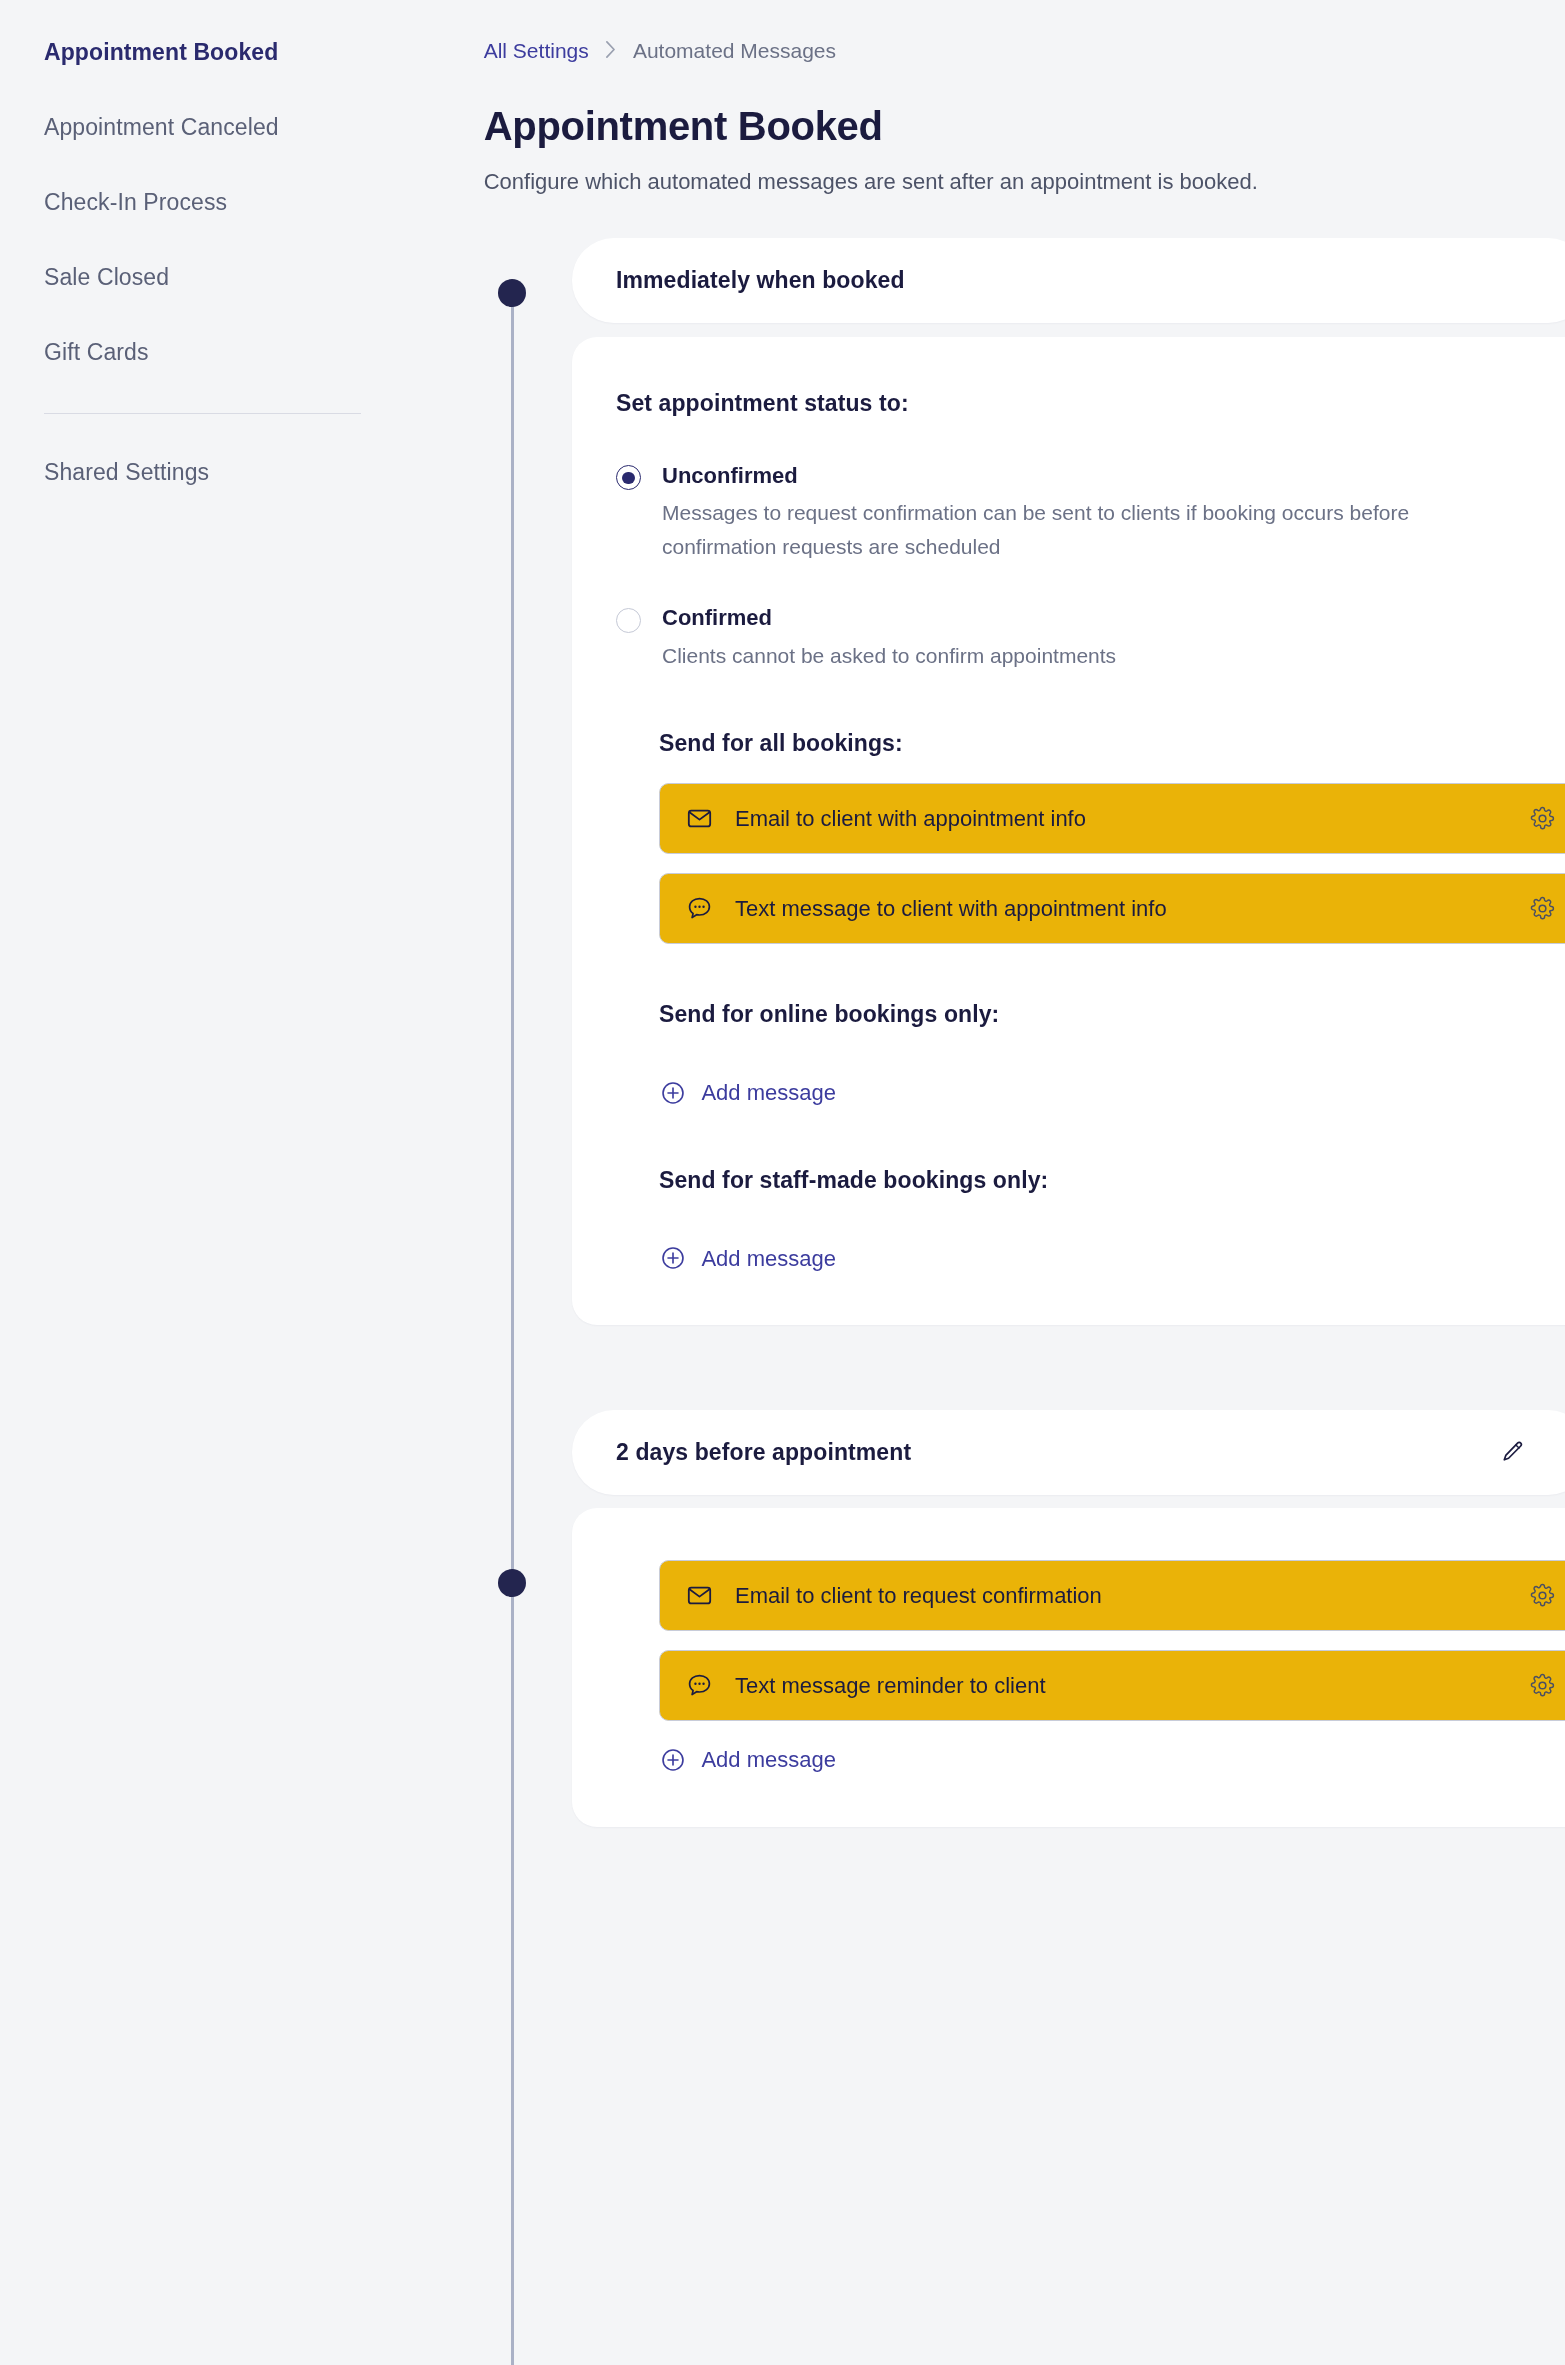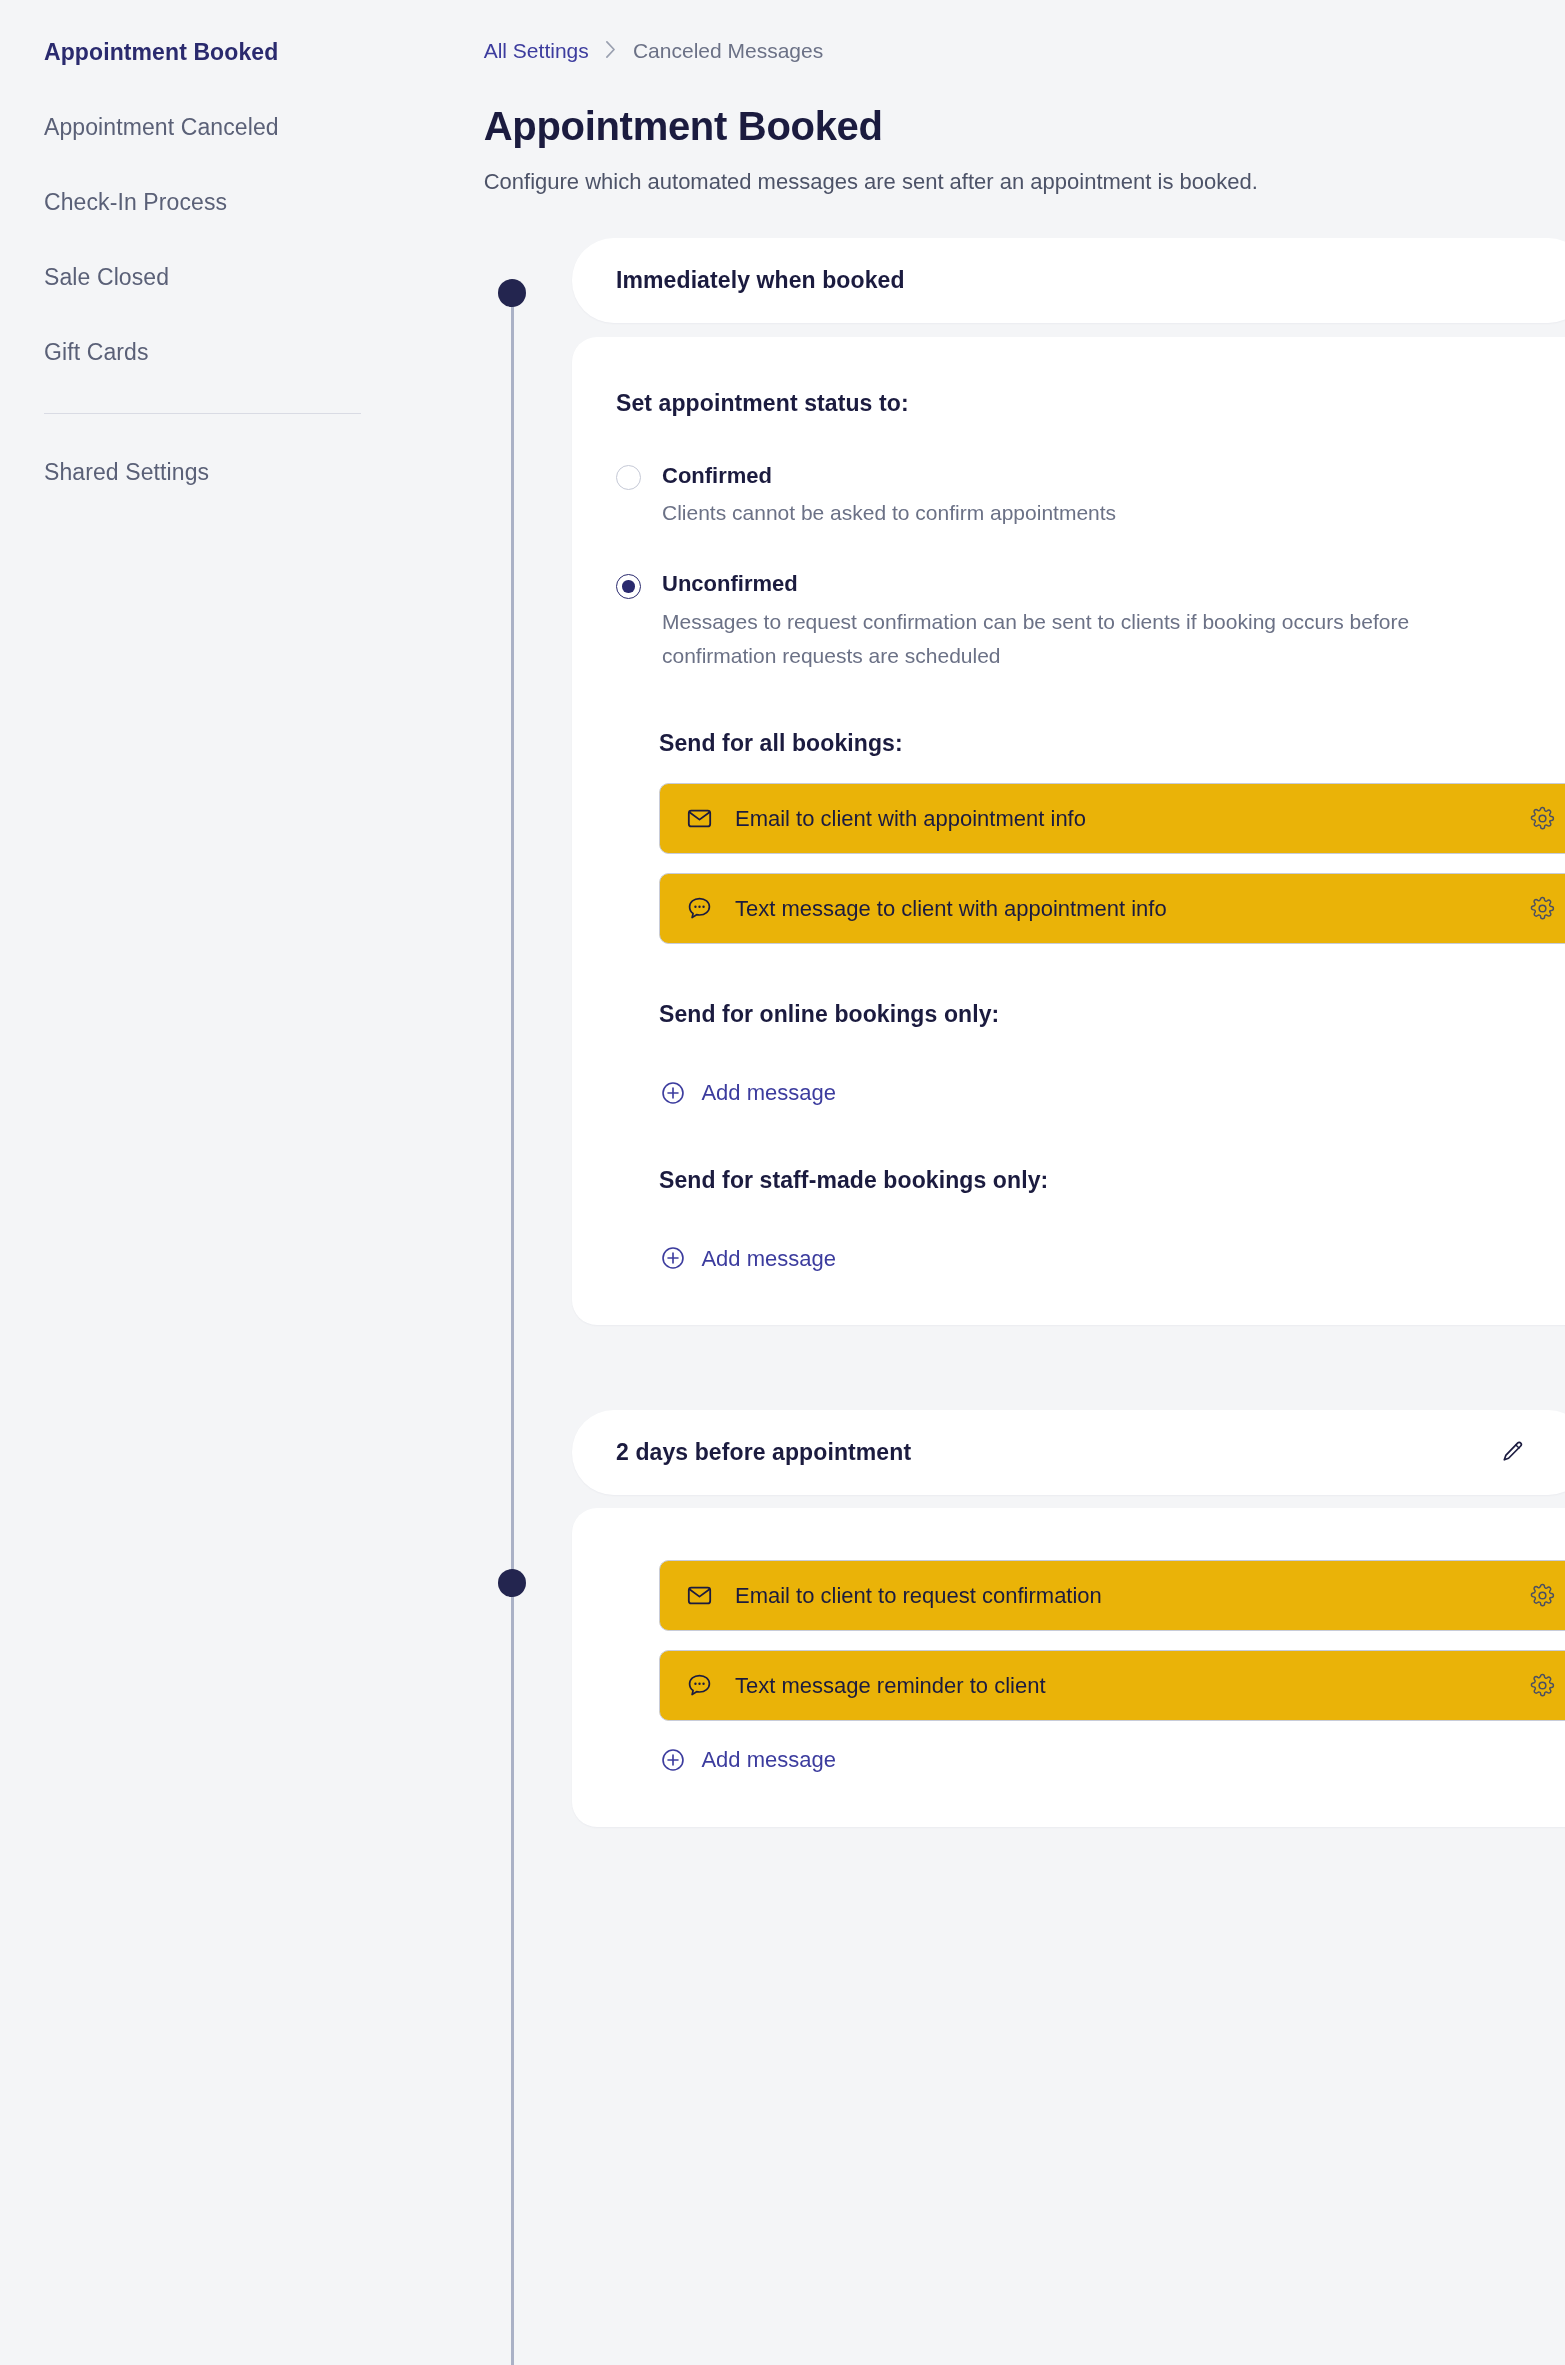--- a/index.html
+++ b/index.html
@@ -293,21 +293,21 @@
 
   <main class="main">
 
     <div class="breadcrumb">
       <span class="crumb-link">All Settings</span>
       <span class="crumb-sep">
         <svg width="13.4" height="21" viewBox="0 0 14 22" fill="none" aria-hidden="true">
           <path d="M3 3 L10.5 11 L3 19" stroke="#9aa0b0" stroke-width="1.8" stroke-linecap="round" stroke-linejoin="round"></path>
         </svg>
       </span>
-      <span class="crumb-current">Canceled Messages</span>
+      <span class="crumb-current">Automated Messages</span>
     </div>
 
     <h1 class="page-title">Appointment Booked</h1>
     <p class="page-sub">Configure which automated messages are sent after an appointment is booked.</p>
 
     <div class="timeline-wrap">
       <div class="timeline-rail"></div>
       <div class="node node-1"></div>
       <div class="node node-2"></div>
 
@@ -315,34 +315,34 @@
 
         <div class="step-header">
           <span class="title">Immediately when booked</span>
         </div>
 
         <div class="step-body">
 
           <div class="section-label">Set appointment status to:</div>
 
           <div class="radio-group">
+
+            <label class="radio-row">
+              <span class="radio-mark checked"></span>
+              <span class="radio-texts">
+                <span class="radio-label" style="display:block">Unconfirmed</span>
+                <span class="radio-desc" style="display:block">Messages to request confirmation can be sent to clients if booking occurs before confirmation requests are scheduled</span>
+              </span>
+            </label>
 
             <label class="radio-row">
               <span class="radio-mark"></span>
               <span class="radio-texts">
                 <span class="radio-label" style="display:block">Confirmed</span>
                 <span class="radio-desc" style="display:block">Clients cannot be asked to confirm appointments</span>
-              </span>
-            </label>
-
-            <label class="radio-row">
-              <span class="radio-mark checked"></span>
-              <span class="radio-texts">
-                <span class="radio-label" style="display:block">Unconfirmed</span>
-                <span class="radio-desc" style="display:block">Messages to request confirmation can be sent to clients if booking occurs before confirmation requests are scheduled</span>
               </span>
             </label>
 
           </div>
 
           <div class="group">
             <div class="section-label">Send for all bookings:</div>
 
             <div class="msg-row">
               <div class="msg-card">

